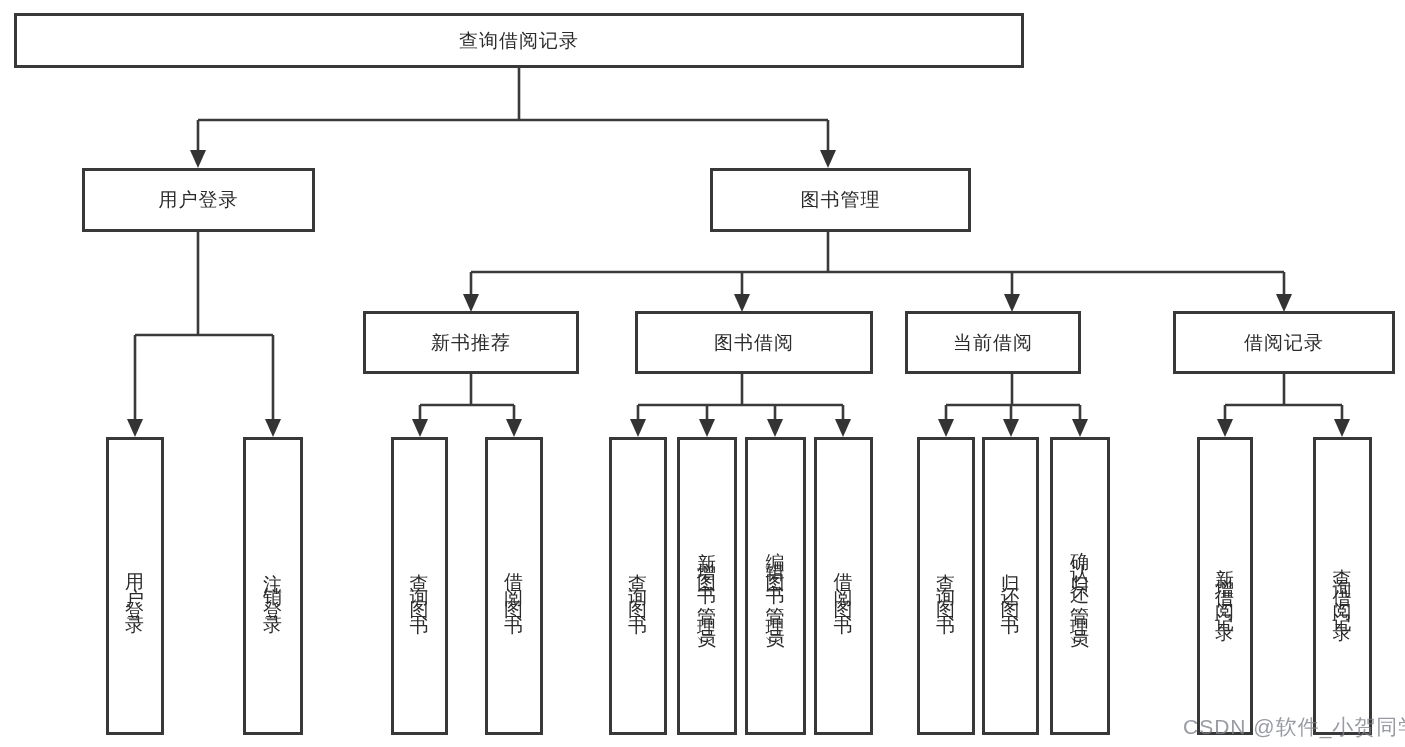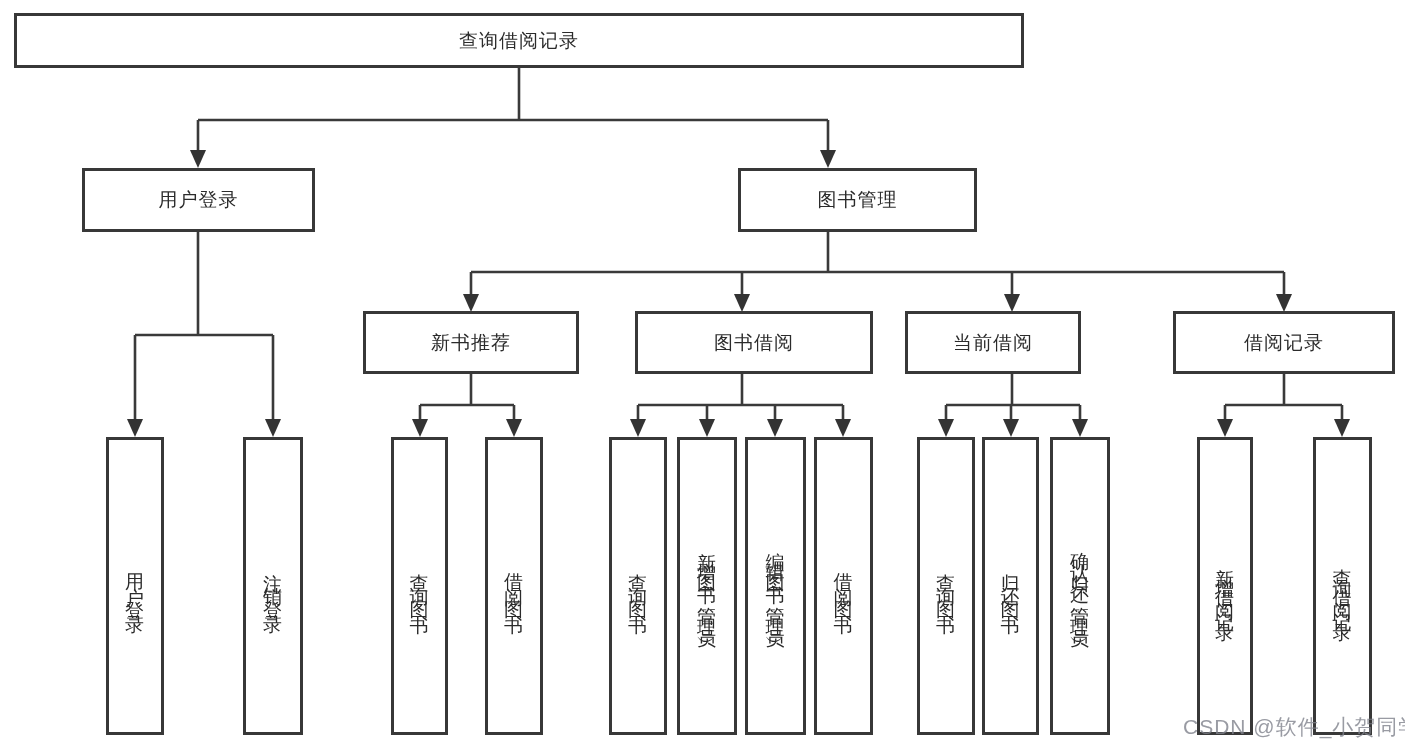--- a/index.html
+++ b/index.html
@@ -126,21 +126,21 @@
     </g>
   </svg>
 
   <div class="node root-node">
     <span class="lbl">查询借阅记录</span>
   </div>
 
   <div class="node l2-node" style="left:82px; top:168px; width:233px;">
     <span class="lbl">用户登录</span>
   </div>
-  <div class="node l2-node" style="left:738px; top:168px; width:239px;">
+  <div class="node l2-node" style="left:710px; top:168px; width:261px;">
     <span class="lbl">图书管理</span>
   </div>
 
   <div class="node l3-node" style="left:363px; top:311px; width:216px; height:63px;">
     <span class="lbl">新书推荐</span>
   </div>
   <div class="node l3-node" style="left:635px; top:311px; width:238px; height:63px;">
     <span class="lbl">图书借阅</span>
   </div>
   <div class="node l3-node" style="left:905px; top:311px; width:176px; height:63px;">

